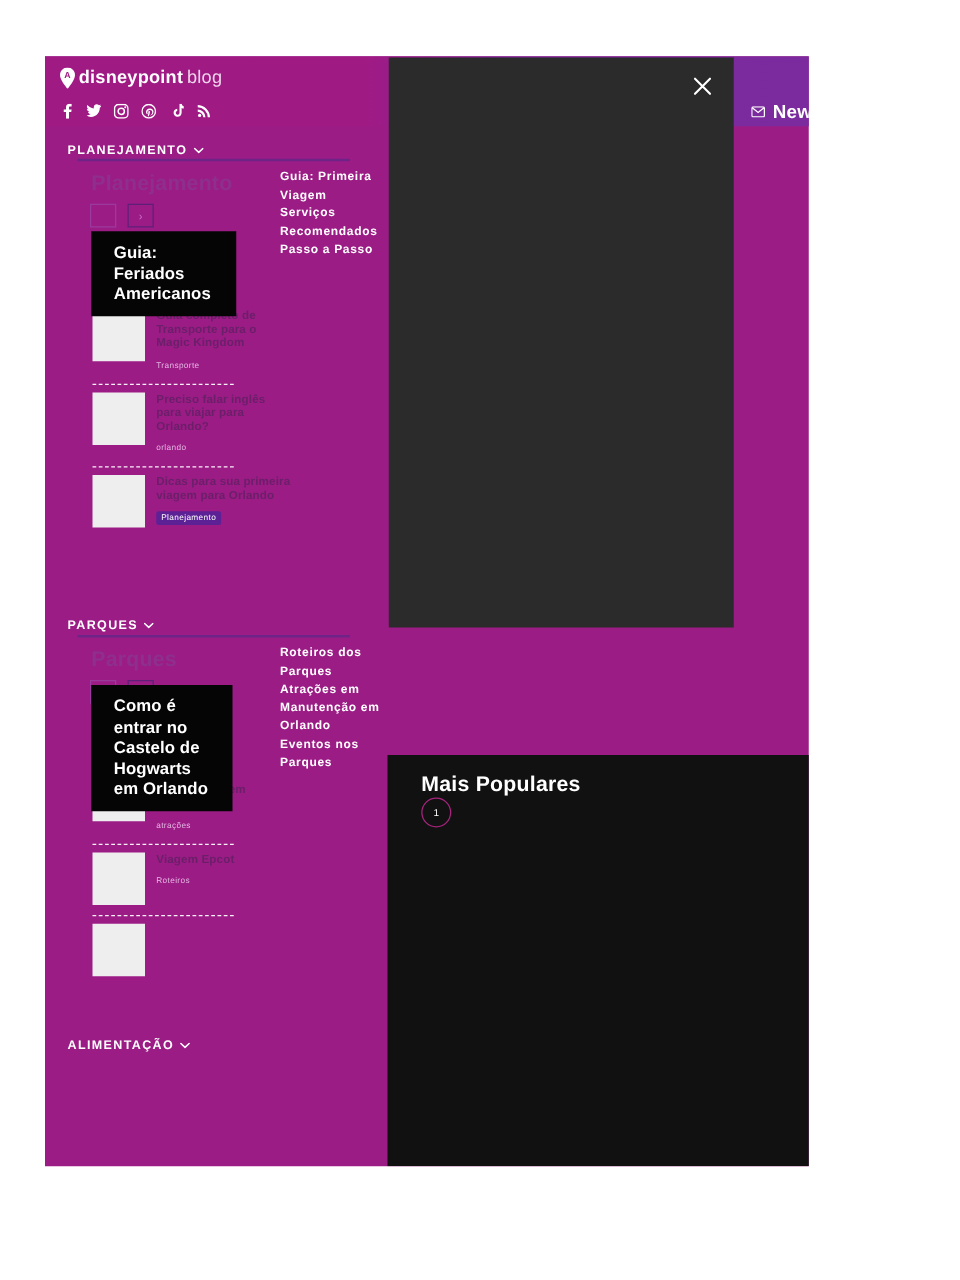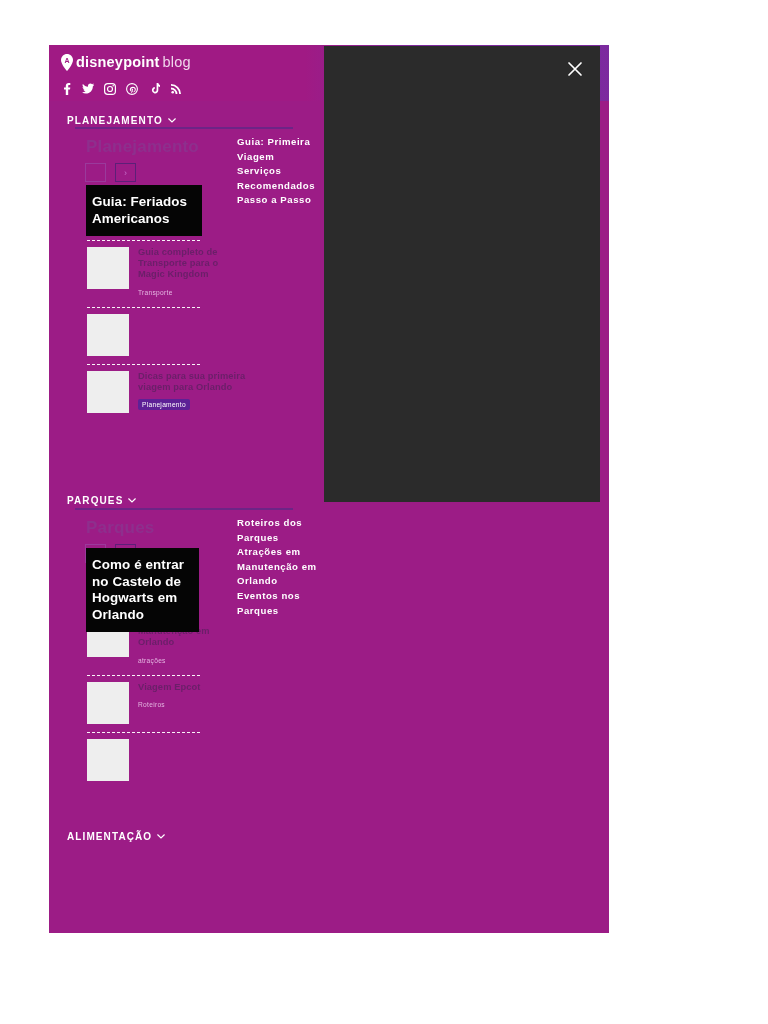--- a/index.html
+++ b/index.html
@@ -6,22 +6,22 @@
   html, body {
     width: 768px; height: 1024px;
     background: #ffffff;
     font-family: "Liberation Sans", sans-serif;
     overflow: hidden;
   }
 
   
   #page {
     position: absolute;
-    left: 49px; top: 45px;
-    width: 560px; height: 888px;
+    left: 36px; top: 45px;
+    width: 611px; height: 888px;
     background: #9c1c86;
     overflow: hidden;
   }
 
   
   #header {
     position: absolute; left: 0; top: 0;
     width: 675px; height: 56px;
     background: linear-gradient(90deg,#a01a84 0%, #a01a84 38%, #7d2a9e 55%, #7b2b9f 100%);
   }
@@ -98,21 +98,21 @@
     font-size: 6.6px;
   }
   .divider {
     border-top: 1px dashed #ffffff; opacity: .95; margin-top: 8px; width: 113px;
     margin-left: 0px;
   }
 
   
   .feat-card {
     position: absolute; background: #050505; color: #ffffff;
-    padding: 9px 12px 9px 6px;
+    padding: 9px 12px 9px 18px;
     font-size: 13.4px; font-weight: 700; line-height: 16.5px;
     letter-spacing: .1px;
   }
 
   
   #dark-modal {
     position: absolute; left: 275px; top: 1px;
     width: 276px; height: 456px;
     background: #2b2b2b;
   }
@@ -252,20 +252,24 @@
         <div class="art-thumb"></div>
         <div class="art-body">
           <div class="art-title">Guia completo de Transporte para o Magic Kingdom</div>
           <span class="art-tag">Transporte</span>
         </div>
       </div>
       <div class="divider"></div>
 
       <div class="art-row">
         <div class="art-thumb"></div>
+        <div class="art-body">
+          <div class="art-title">Preciso falar inglês para viajar para Orlando?</div>
+          <span class="art-tag">orlando</span>
+        </div>
       </div>
       <div class="divider"></div>
 
       <div class="art-row">
         <div class="art-thumb"></div>
         <div class="art-body">
           <div class="art-title">Dicas para sua primeira viagem para Orlando</div>
           <span class="art-tag badge">Planejamento</span>
         </div>
       </div>
@@ -339,14 +343,18 @@
   </div>
 
   <div id="dark-modal">
     <div class="close-x">
       <svg width="16" height="16" viewBox="0 0 16 16">
           <path d="M2 2 14 14M14 2 2 14" stroke="#ffffff" stroke-width="1.7" stroke-linecap="round"></path>
         </svg>
     </div>
   </div>
 
+  <div id="popular-panel">
+    <div class="pop-title">Mais Populares</div>
+    <div class="pop-badge">1</div>
+  </div>
 
 </div>
 
 </body></html>

